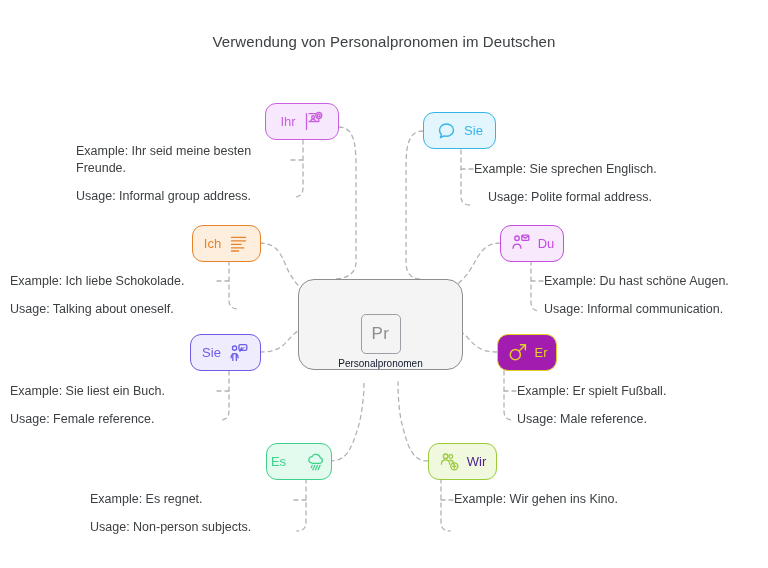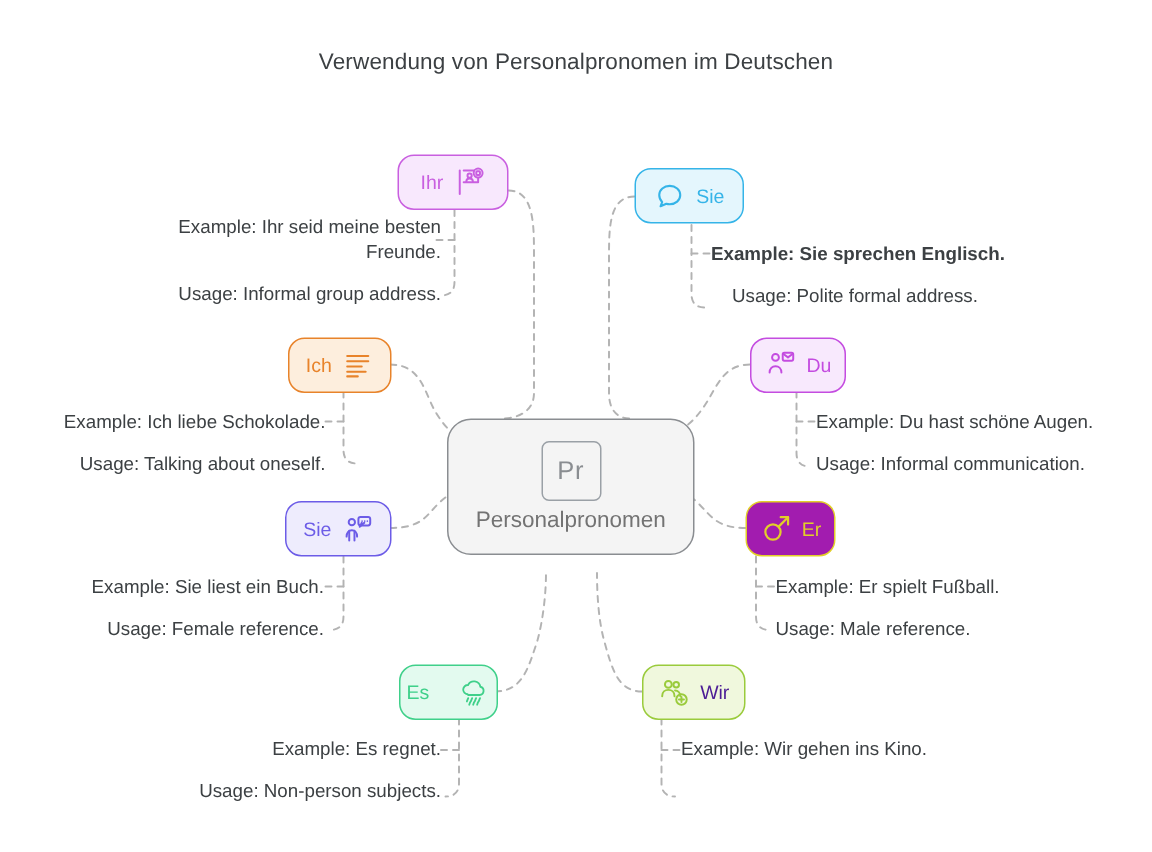--- a/index.html
+++ b/index.html
@@ -23,32 +23,32 @@
   }
 
   
   .center-node{
     position:absolute;
     left:298px;top:279px;width:163px;height:89px;
     border:1.6px solid #8a8d91;
     background:#f4f4f4;
     border-radius:16px;
     display:flex;flex-direction:column;
-    align-items:center;justify-content:center;
+    align-items:center;justify-content:flex-end;
     gap:4px;
   }
   .center-glyph{
     width:38px;height:38px;
     border:1.5px solid #9aa0a6;
     border-radius:5px;
     display:flex;align-items:center;justify-content:center;
     font-size:17px;color:#8a8d91;
     letter-spacing:.5px;
   }
-  .center-label{font-size:15px;color:#737373;}
+  .center-label{font-size:10px;color:#0f172a;}
 
   
   .node{
     position:absolute;
     height:37px;
     border-width:1.6px;border-style:solid;
     border-radius:11px;
     display:flex;align-items:center;justify-content:center;
     gap:7px;
     padding:0 11px;
@@ -61,21 +61,21 @@
 
   
   .leaf{
     position:absolute;
     font-size:12.5px;
     color:#3c4043;
     line-height:17px;
     white-space:nowrap;
   }
   .leaf.wrap{white-space:normal;}
-  .leaf.r{text-align:right;}
+  .leaf.r{text-align:left;}
   .leaf.l{text-align:left;}
 </style>
 </head>
 <body>
 
 <div id="canvas">
 
   <div class="title">Verwendung von Personalpronomen im Deutschen</div>
 
   <svg id="links" viewBox="0 0 768 568">
@@ -138,21 +138,21 @@
   <div class="leaf r" style="left:76px;top:188px;width:218px;">Usage: Informal group address.</div>
 
   <div class="node" id="n-sieformal" style="left:423px;top:112px;width:73px;border-color:#35b4e8;background:#e4f6fd;">
     <span class="nicon">
       <svg viewBox="0 0 24 24" fill="none" stroke="#35b4e8" stroke-width="1.6" stroke-linecap="round" stroke-linejoin="round">
         <path d="M20 11.5c0 4-3.6 7-8 7-.9 0-1.8-.1-2.6-.4L5 20l1.2-3.2C4.8 15.4 4 13.6 4 11.5c0-4 3.6-7 8-7s8 3 8 7z"></path>
       </svg>
     </span>
     <span class="nlabel" style="color:#35b4e8;">Sie</span>
   </div>
-  <div class="leaf l" style="left:474px;top:161px;font-weight:bold;">Example: Sie sprechen Englisch.</div>
+  <div class="leaf l" style="left:474px;top:161px;">Example: Sie sprechen Englisch.</div>
   <div class="leaf l" style="left:488px;top:189px;">Usage: Polite formal address.</div>
 
   <div class="node" id="n-ich" style="left:192px;top:225px;width:69px;border-color:#e8832a;background:#fdeedd;">
     <span class="nlabel" style="color:#e8832a;">Ich</span>
     <span class="nicon">
       <svg viewBox="0 0 24 24" fill="none" stroke="#e8832a" stroke-width="1.6" stroke-linecap="round">
         <path d="M4 5h16"></path>
           <path d="M4 9h16"></path>
           <path d="M4 13h11"></path>
           <path d="M4 17h14"></path>

